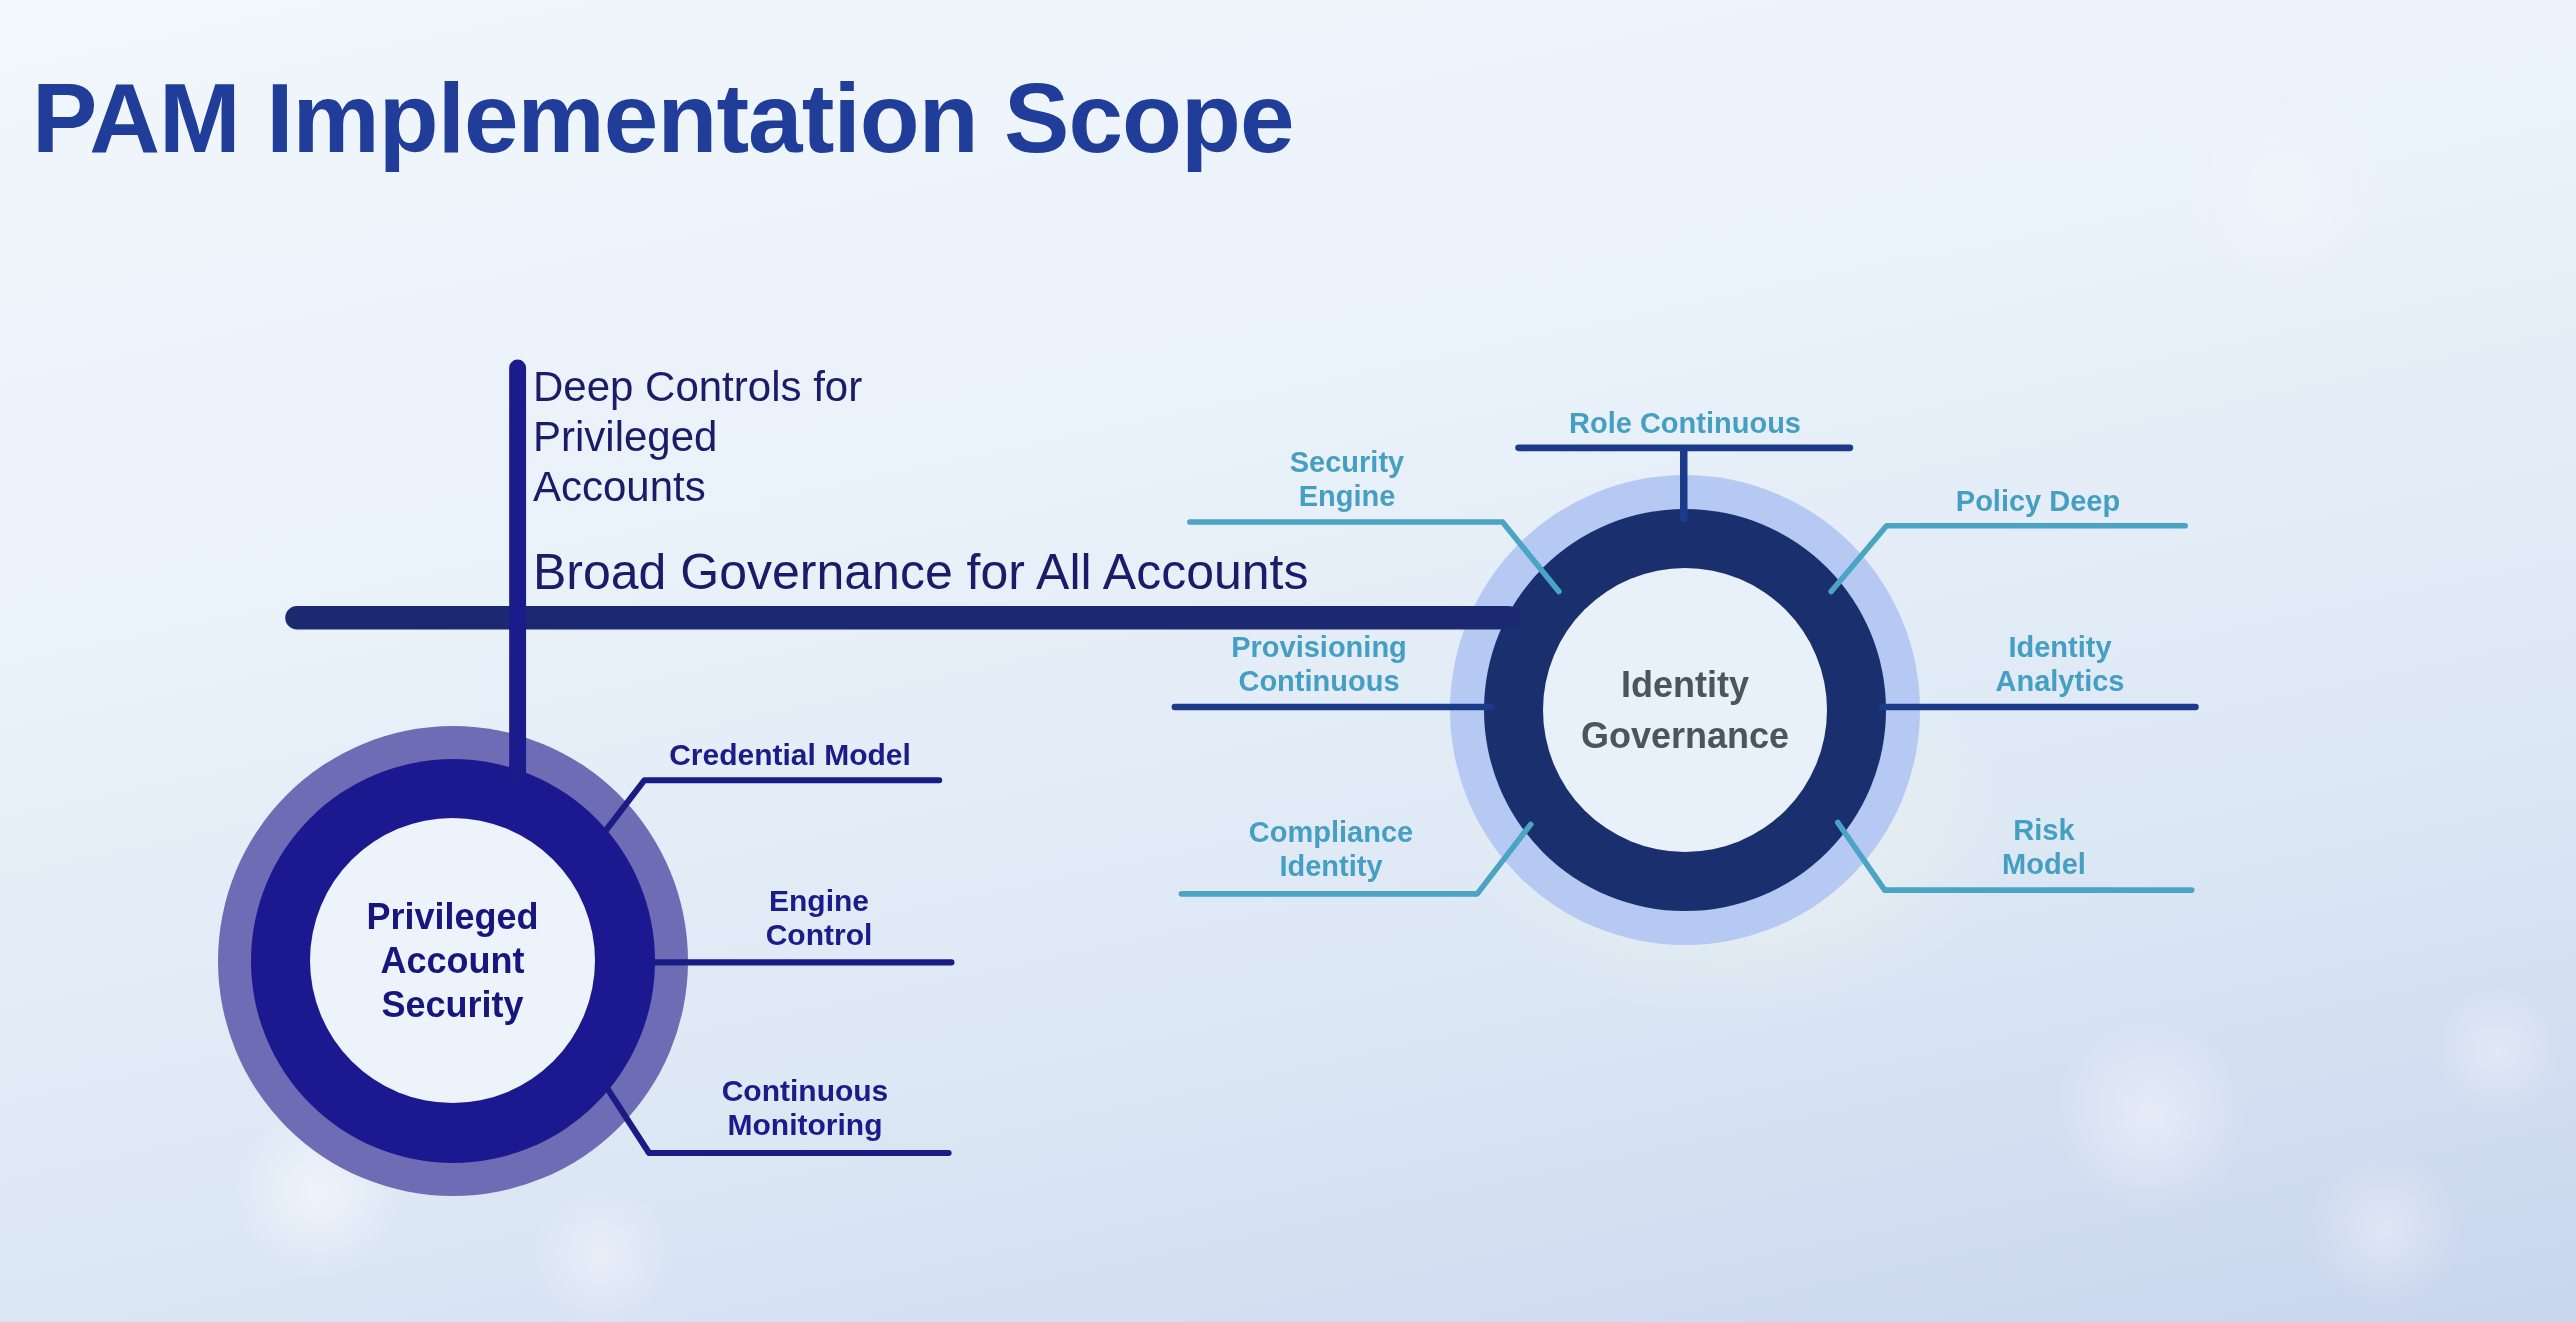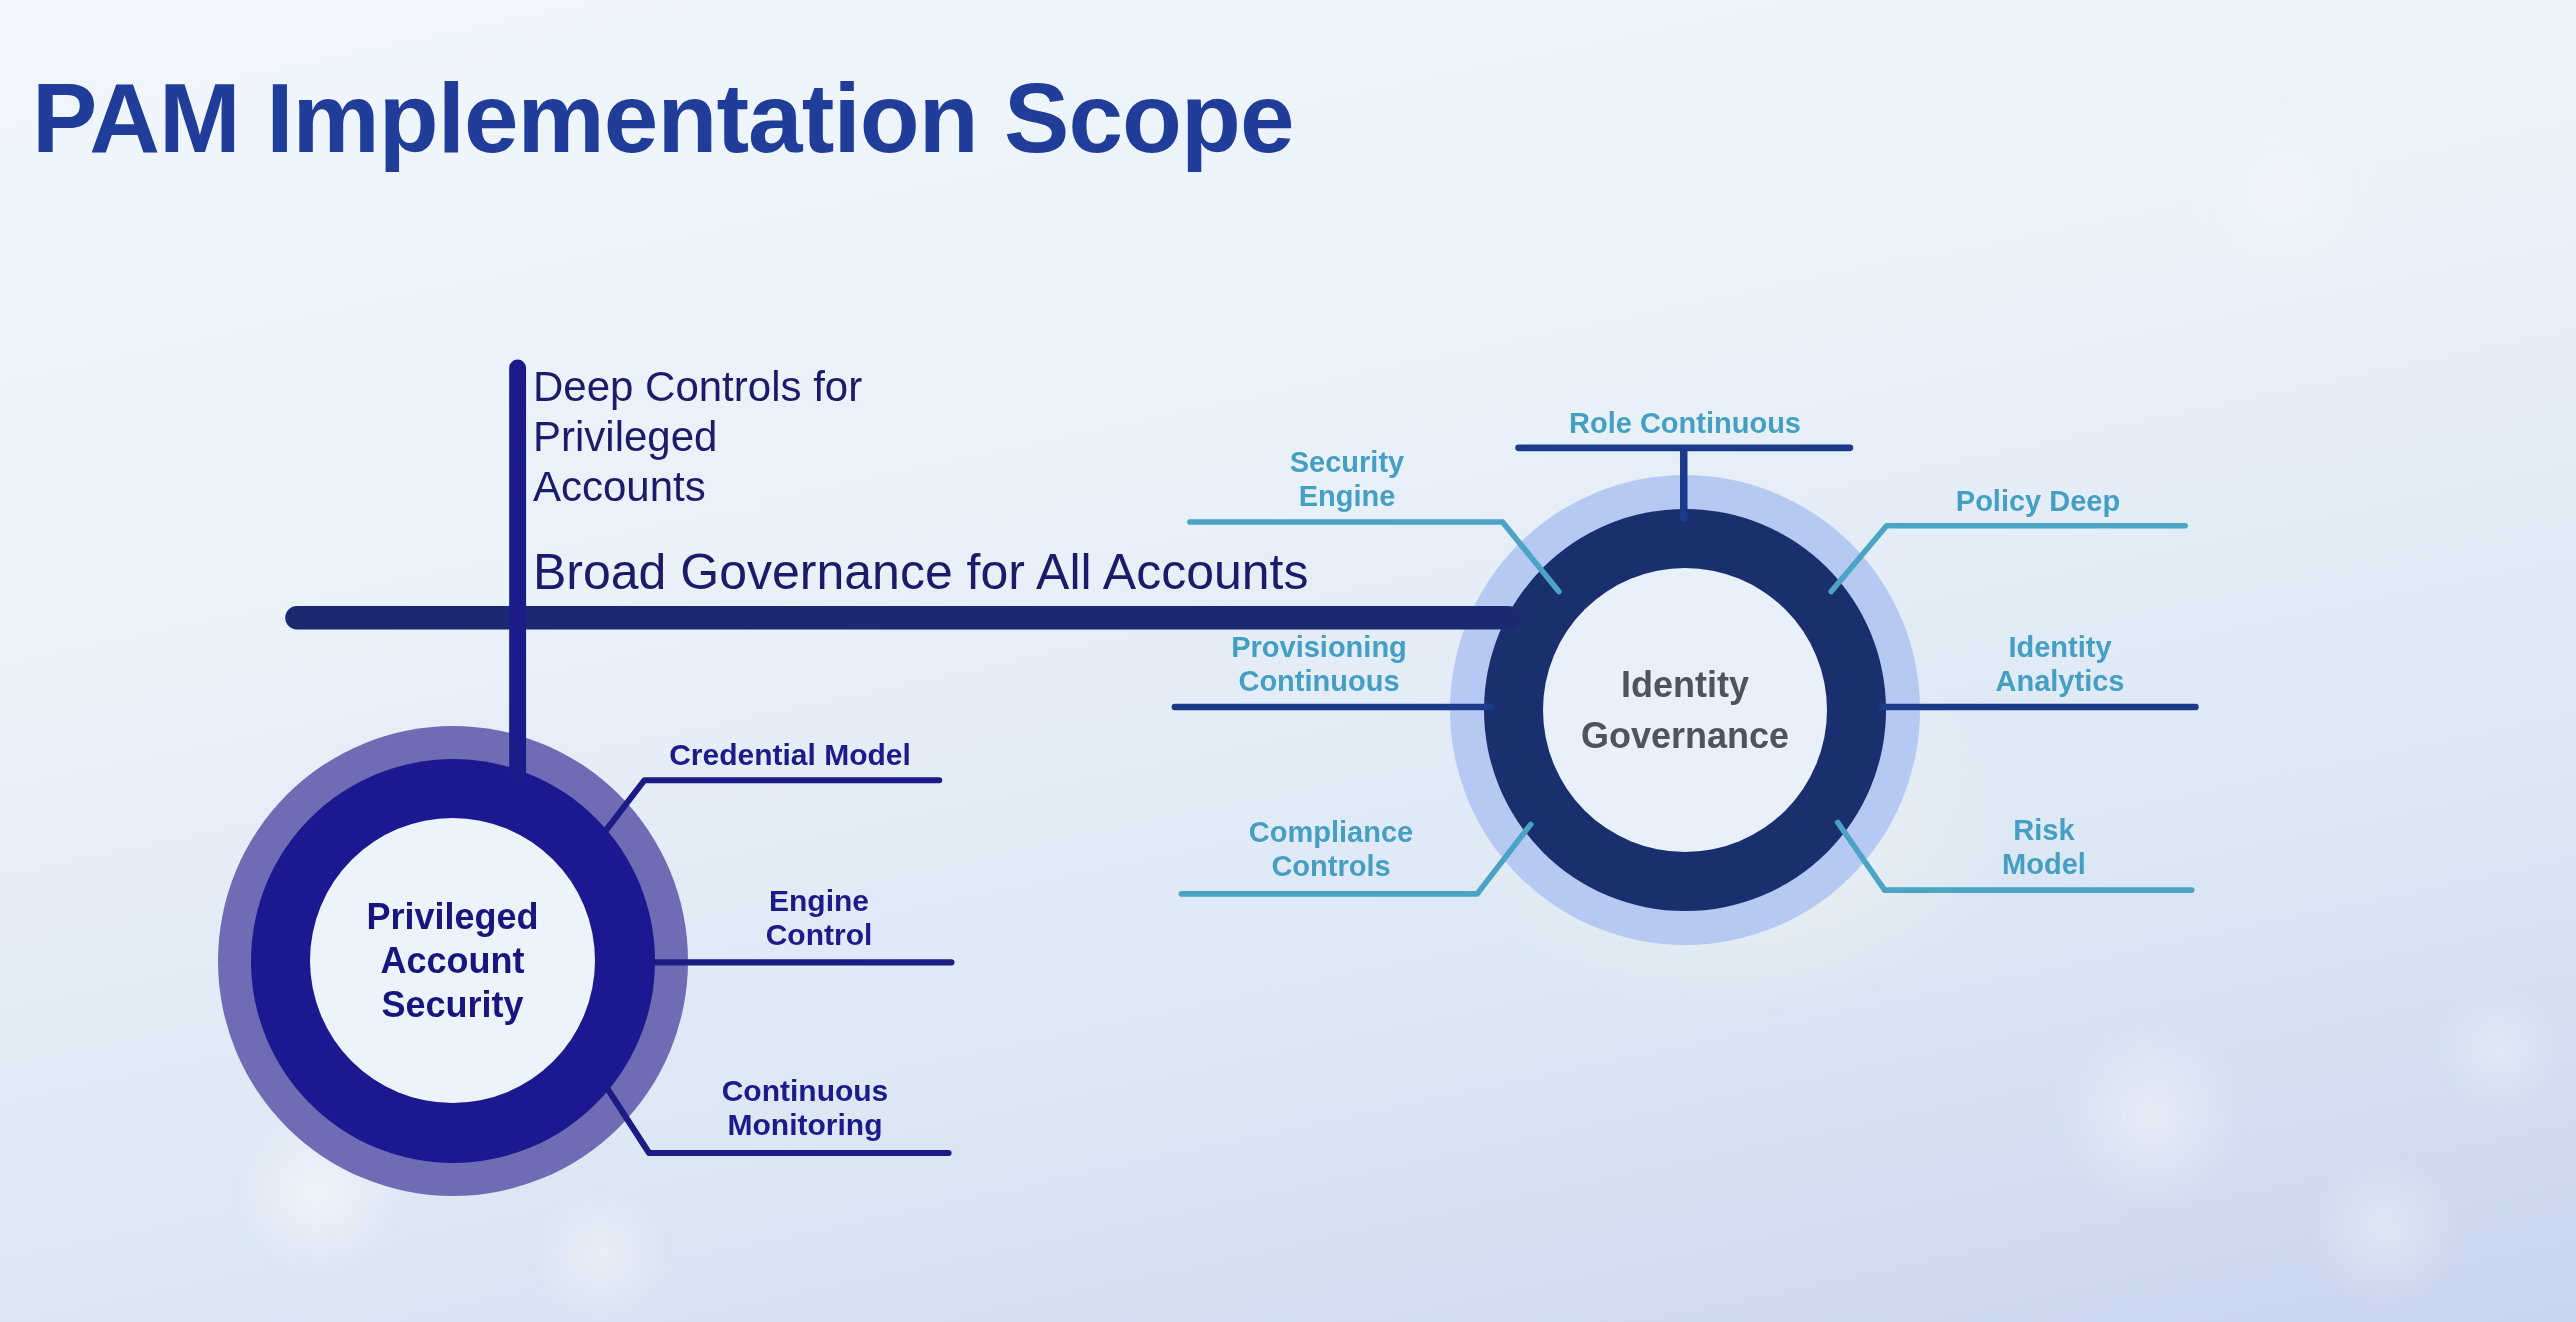--- a/index.html
+++ b/index.html
@@ -122,18 +122,18 @@
 
   <div class="spoke-label teal lbl-role">Role Continuous</div>
   <div class="spoke-label teal lbl-workflow">Security
 Engine</div>
   <div class="spoke-label teal lbl-policy">Policy Deep</div>
   <div class="spoke-label teal lbl-provisioning">Provisioning
 Continuous</div>
   <div class="spoke-label teal lbl-analytics">Identity
 Analytics</div>
   <div class="spoke-label teal lbl-compliance">Compliance
-Controls</div>
+Identity</div>
   <div class="spoke-label teal lbl-risk">Risk
 Model</div>
 
 </div>
 
 
 </body></html>

